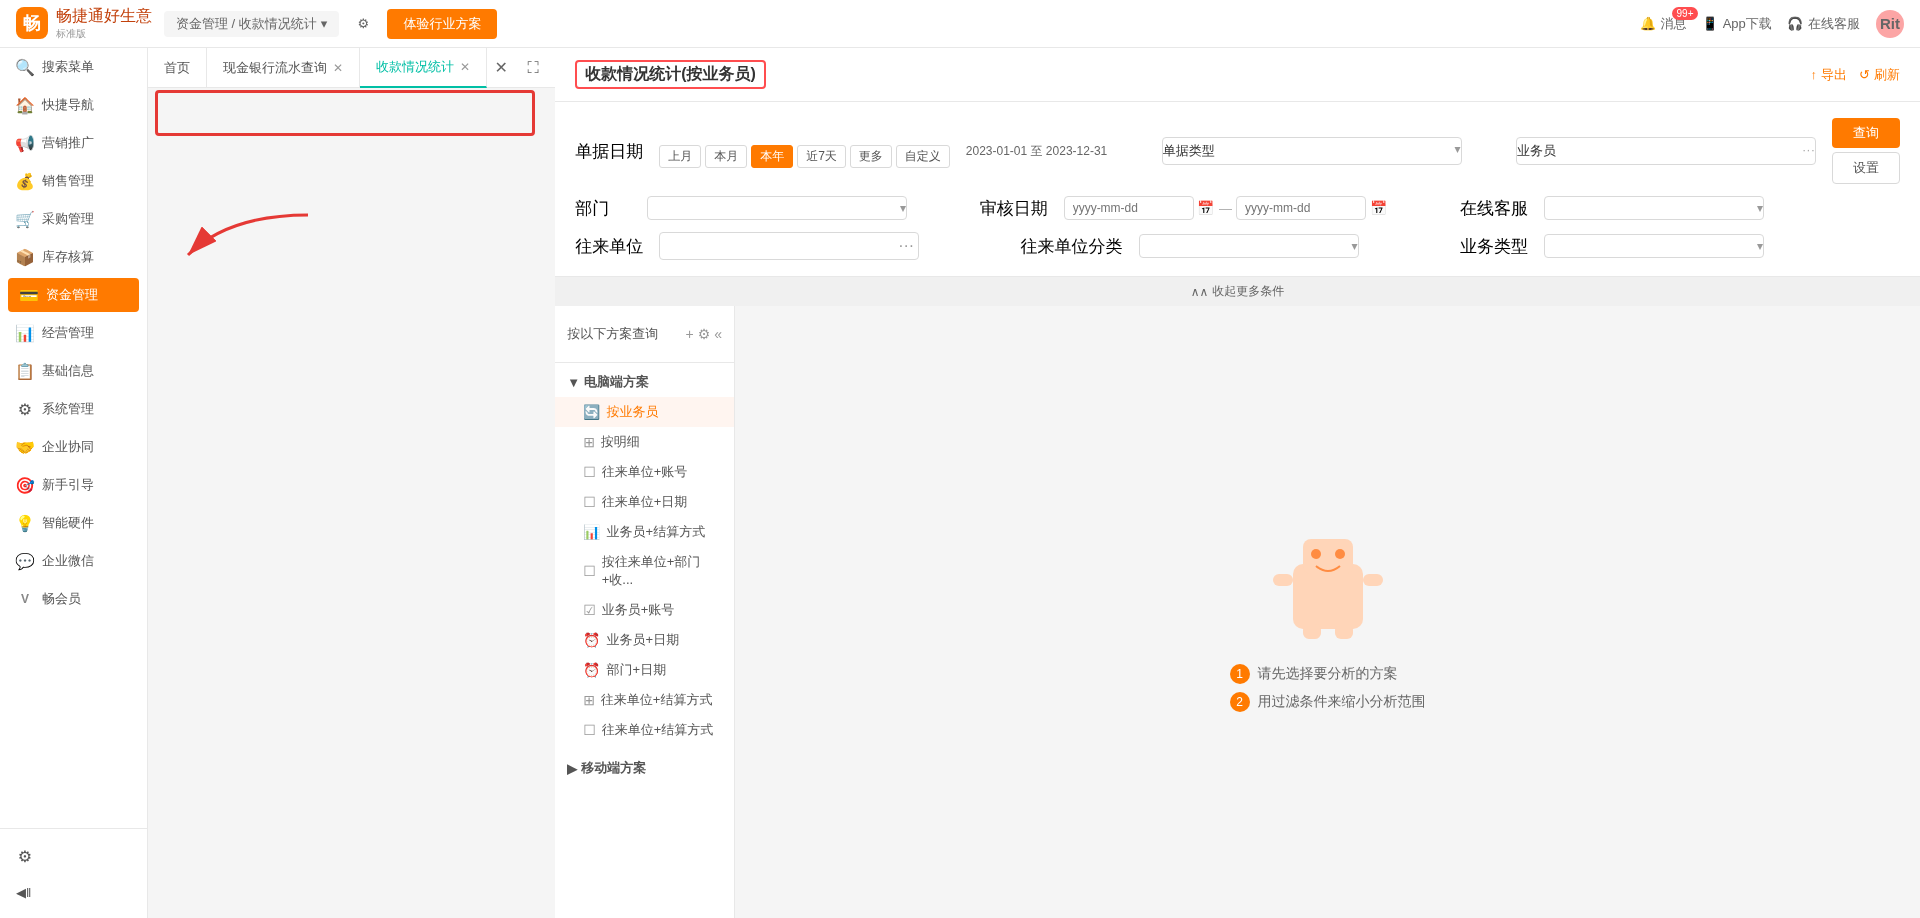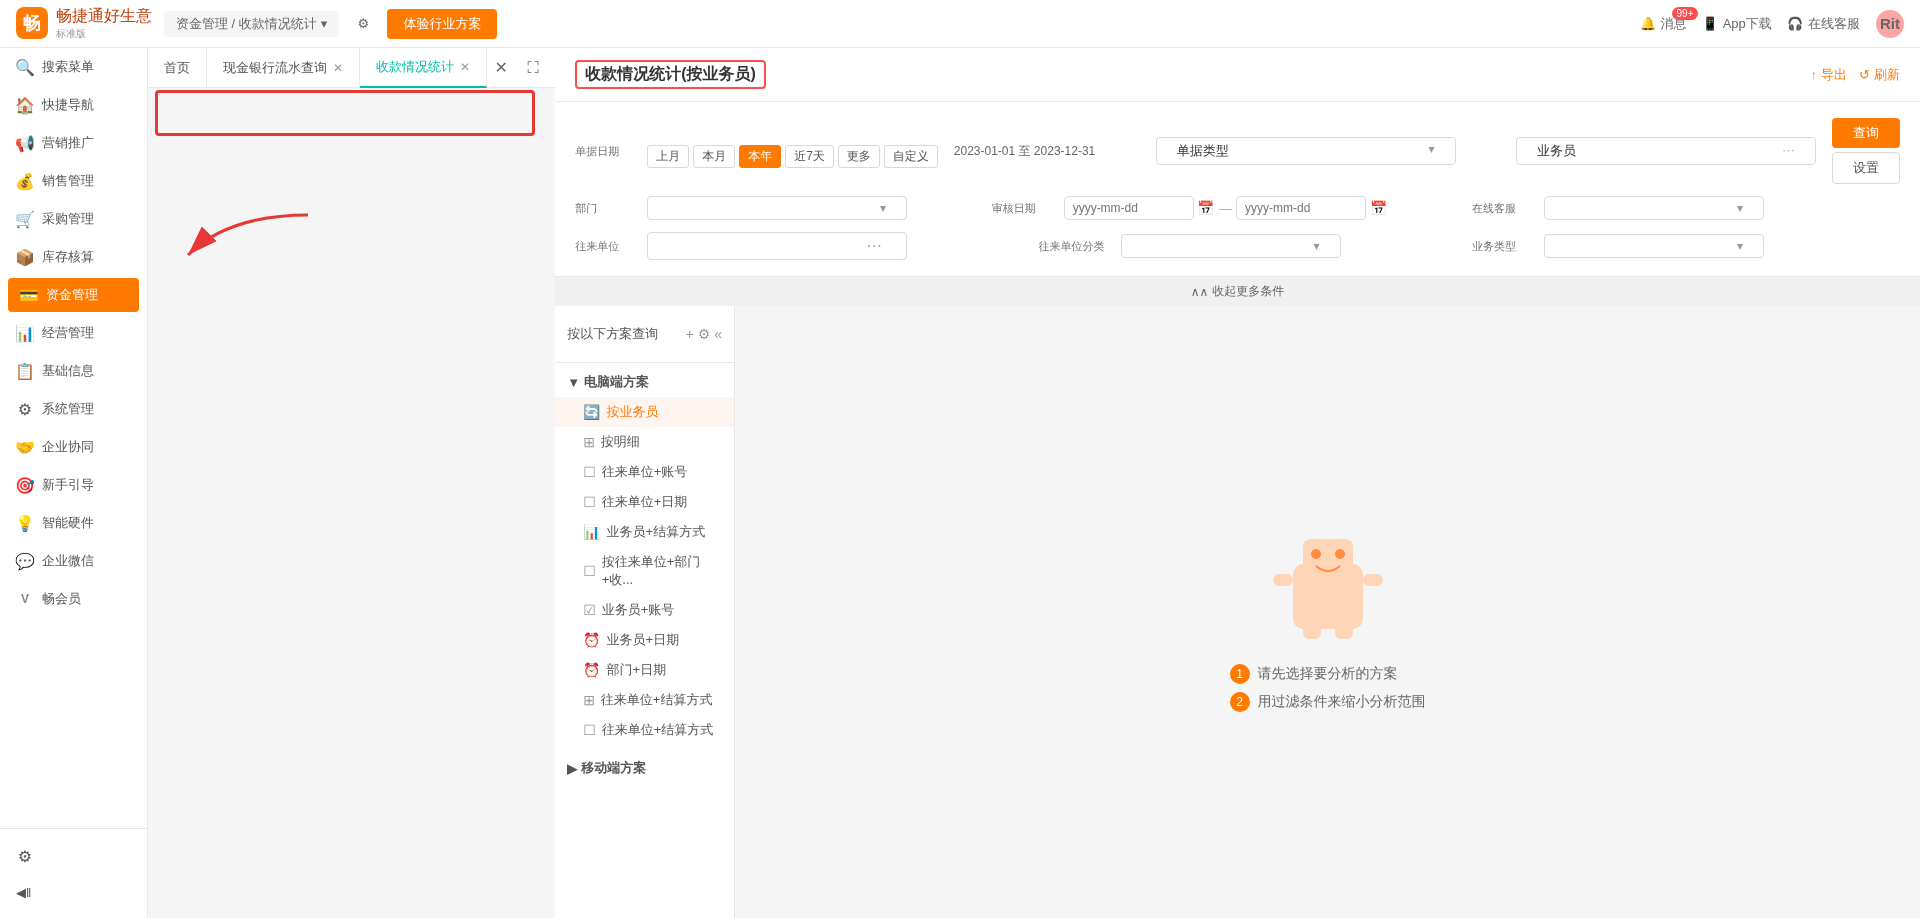--- a/index.html
+++ b/index.html
@@ -207,22 +207,22 @@
       border-bottom: 1px solid #e8e8e8;
     }
     .filter-row {
       display: flex;
       align-items: center;
       gap: 16px;
       margin-bottom: 12px;
     }
     .filter-row:last-child { margin-bottom: 0; }
     .filter-label {
-      color: #737373;
-      font-size: 11px;
+      color: #000000;
+      font-size: 17px;
       white-space: nowrap;
       min-width: 56px;
     }
     .date-buttons {
       display: flex; gap: 4px; align-items: center; margin-top: 10px;
     }
     .date-btn {
       padding: 2px 8px;
       border: 1px solid #d9d9d9;
       border-radius: 3px;
@@ -236,21 +236,21 @@
       color: white;
       border-color: #ff7a00;
     }
     .date-range {
       font-size: 12px; color: #666;
     }
     .filter-select {
       display: flex; align-items: flex-start;
       border: 1px solid #d9d9d9;
       border-radius: 4px;
-      padding: 4px 20px;
+      padding: 4px 0;
       min-width: 180px;
       cursor: pointer;
       background: #fff;
       justify-content: space-between;
       font-size: 13px; color: #333;
     }
     .filter-select-wide {
       min-width: 300px;
     }
     .filter-date-range {

